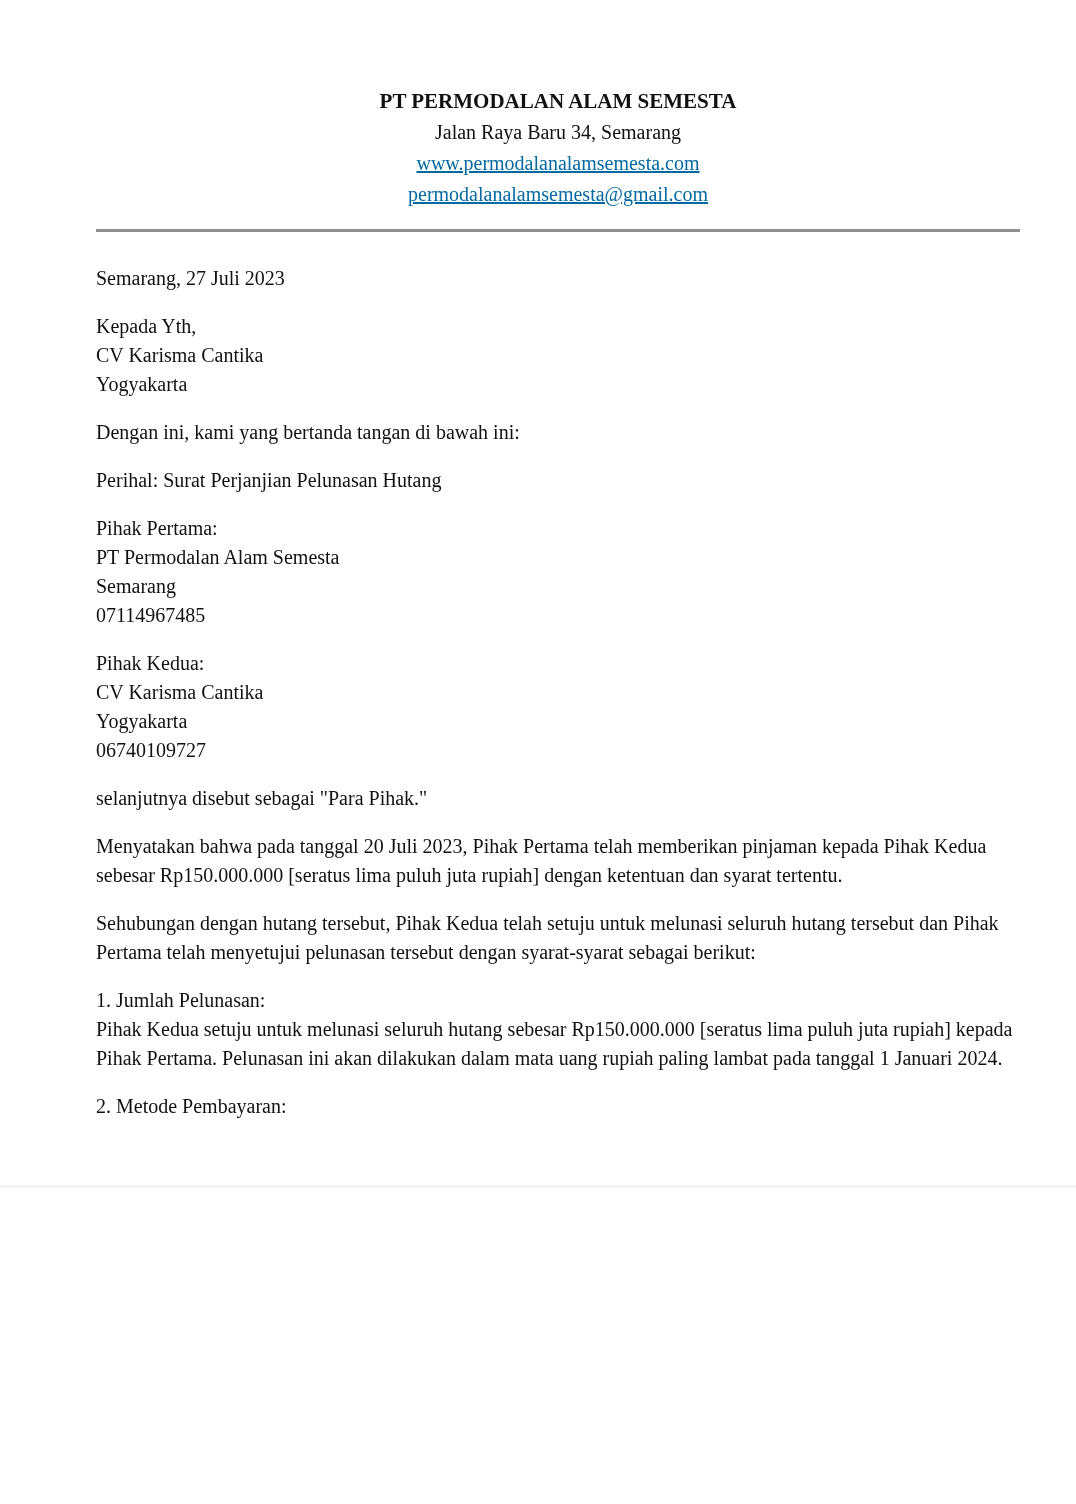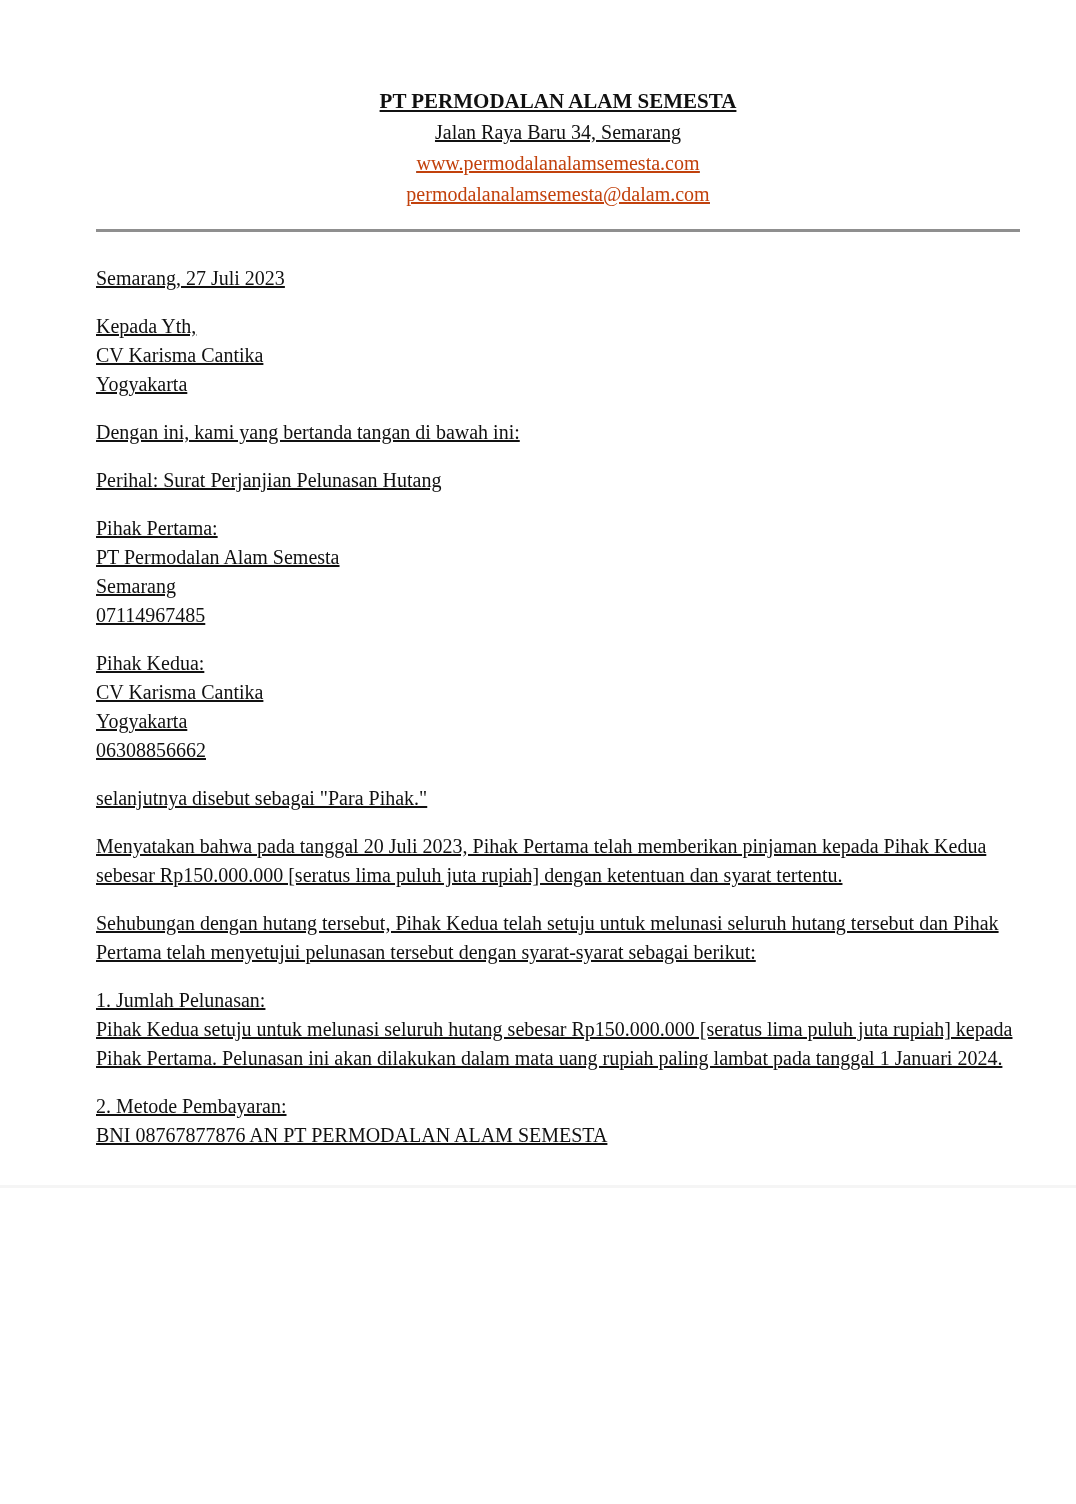--- a/index.html
+++ b/index.html
@@ -10,32 +10,31 @@
     color: #111111;
   }
   .page {
     position: relative;
     width: 1076px;
     height: 1188px;
     background: #ffffff;
     padding: 86px 56px 40px 96px;
     font-size: 20px;
     line-height: 29px;
-    text-decoration: underline;
   }
   .letterhead {
     text-align: center;
     line-height: 31px;
   }
   .company-name {
     font-weight: bold;
     font-size: 21px;
   }
   .link {
-    color: #c2410c;
+    color: #0369a1;
     text-decoration: underline;
     cursor: pointer;
   }
   .rule {
     border: 0;
     border-top: 3px solid #8f8f8f;
     margin-top: 19px;
   }
   .para {
     margin-top: 32px;
@@ -57,21 +56,21 @@
 
 <div class="page">
 
   <header class="letterhead">
     <div class="company-name">PT PERMODALAN ALAM SEMESTA</div>
     <div class="company-address">Jalan Raya Baru 34, Semarang</div>
     <div>
       <a class="link">www.permodalanalamsemesta.com</a>
     </div>
     <div>
-      <a class="link">permodalanalamsemesta@dalam.com</a>
+      <a class="link">permodalanalamsemesta@gmail.com</a>
     </div>
   </header>
 
   <hr class="rule">
 
   <p class="para">Semarang, 27 Juli 2023</p>
 
   <p class="para">
     <span class="line">Kepada Yth,</span>
     <span class="line">CV Karisma Cantika</span>
@@ -86,34 +85,33 @@
     <span class="line">Pihak Pertama:</span>
     <span class="line">PT Permodalan Alam Semesta</span>
     <span class="line">Semarang</span>
     <span class="line">07114967485</span>
   </p>
 
   <p class="para">
     <span class="line">Pihak Kedua:</span>
     <span class="line">CV Karisma Cantika</span>
     <span class="line">Yogyakarta</span>
-    <span class="line">06308856662</span>
+    <span class="line">06740109727</span>
   </p>
 
   <p class="para">selanjutnya disebut sebagai "Para Pihak."</p>
 
   <p class="para">Menyatakan bahwa pada tanggal 20 Juli 2023, Pihak Pertama telah memberikan pinjaman kepada Pihak Kedua sebesar Rp150.000.000 [seratus lima puluh juta rupiah] dengan ketentuan dan syarat tertentu.</p>
 
   <p class="para">Sehubungan dengan hutang tersebut, Pihak Kedua telah setuju untuk melunasi seluruh hutang tersebut dan Pihak Pertama telah menyetujui pelunasan tersebut dengan syarat-syarat sebagai berikut:</p>
 
   <p class="para">
     <span class="line">1. Jumlah Pelunasan:</span>
     <span class="clause-body">Pihak Kedua setuju untuk melunasi seluruh hutang sebesar Rp150.000.000 [seratus lima puluh juta rupiah]  kepada Pihak Pertama. Pelunasan ini akan dilakukan dalam mata uang rupiah paling lambat pada tanggal 1 Januari 2024.</span>
   </p>
 
   <p class="para">
     <span class="line">2. Metode Pembayaran:</span>
-    <span class="line">BNI 08767877876 AN PT PERMODALAN ALAM SEMESTA</span>
   </p>
 
   <div class="page-bottom-edge"></div>
 
 </div>
 
 </body></html>

